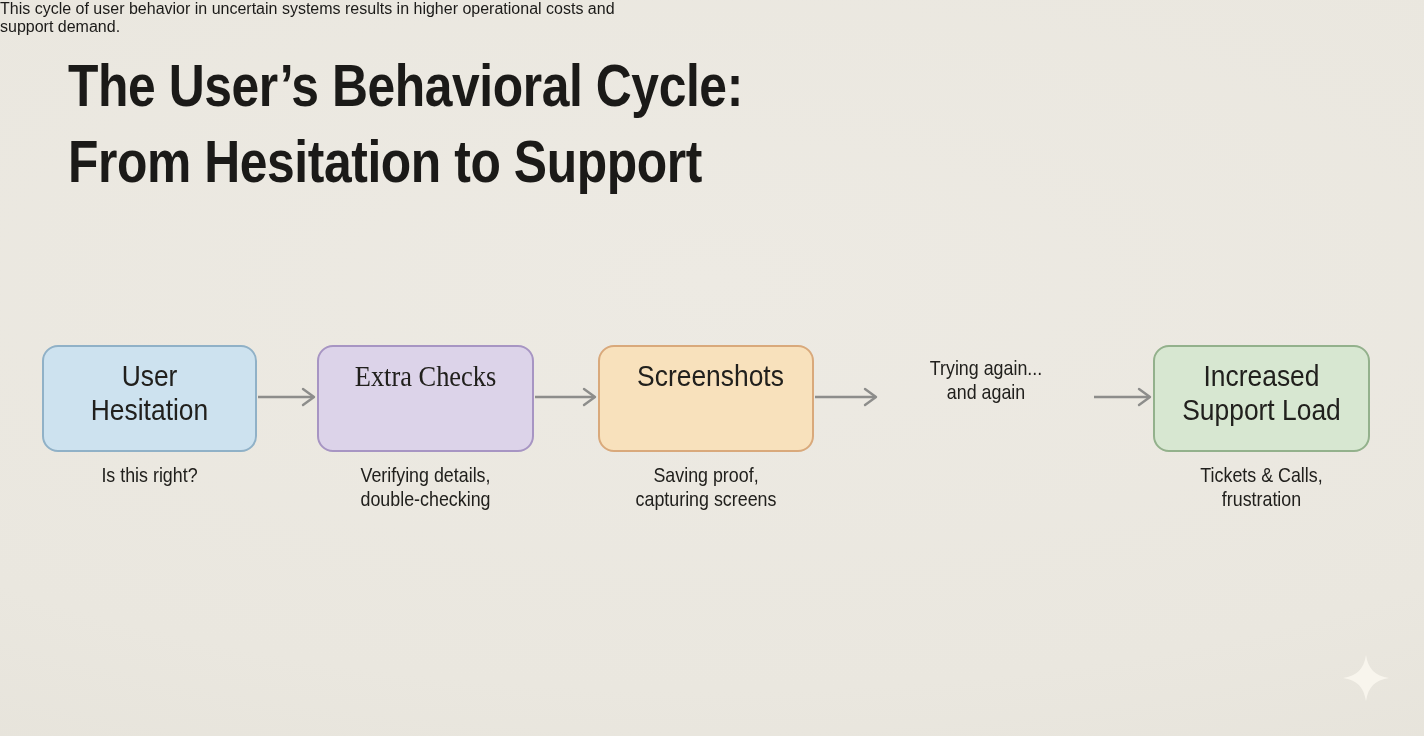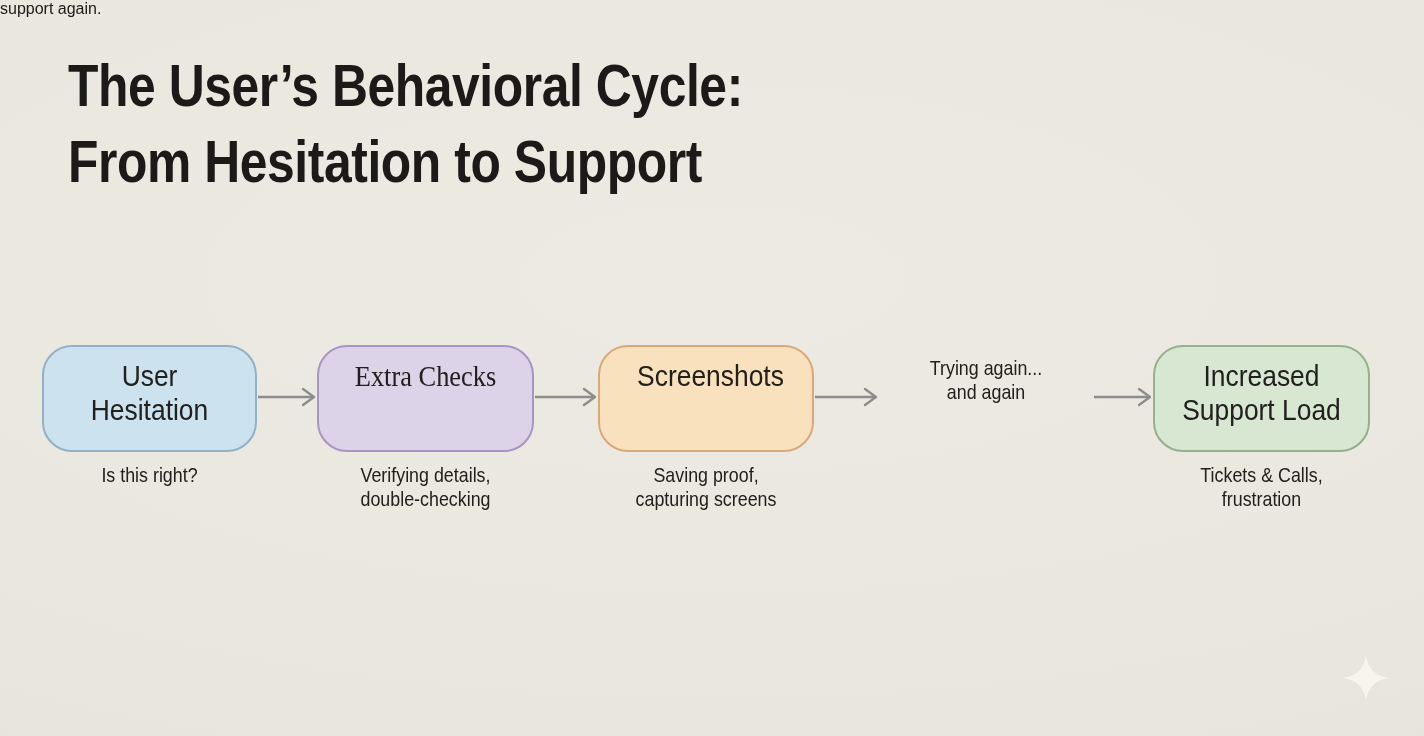--- a/index.html
+++ b/index.html
@@ -41,21 +41,21 @@
   .stage {
     position: absolute;
     top: 345px;
     text-align: center;
   }
   .box {
     box-sizing: border-box;
     width: 100%;
     height: 107px;
     border: 2.5px solid #999;
-    border-radius: 30px;
+    border-radius: 16px;
     padding-top: 12px;
     background: #eee;
   }
   .box-label {
     font-size: 30px;
     line-height: 34px;
     color: #21201D;
     transform: scaleX(0.88);
     transform-origin: center top;
   }
@@ -188,20 +188,21 @@
       <div class="caption">
         <div>Tickets &amp; Calls,</div>
         <div>frustration</div>
       </div>
     </div>
 
   </div>
 
   <p class="footer">
     </p>
-    <div>support again.</div>
+    <div>This cycle of user behavior in uncertain systems results in higher operational costs and</div>
+    <div>support demand.</div>
   <p></p>
 
   <svg class="sparkle" width="48" height="48" viewBox="0 0 50 50">
     <path d="M25 1 C27.2 15.5 34.5 22.8 49 25 C34.5 27.2 27.2 34.5 25 49 C22.8 34.5 15.5 27.2 1 25 C15.5 22.8 22.8 15.5 25 1 Z" fill="currentColor"></path>
   </svg>
 
 </div>
 
 </body></html>

